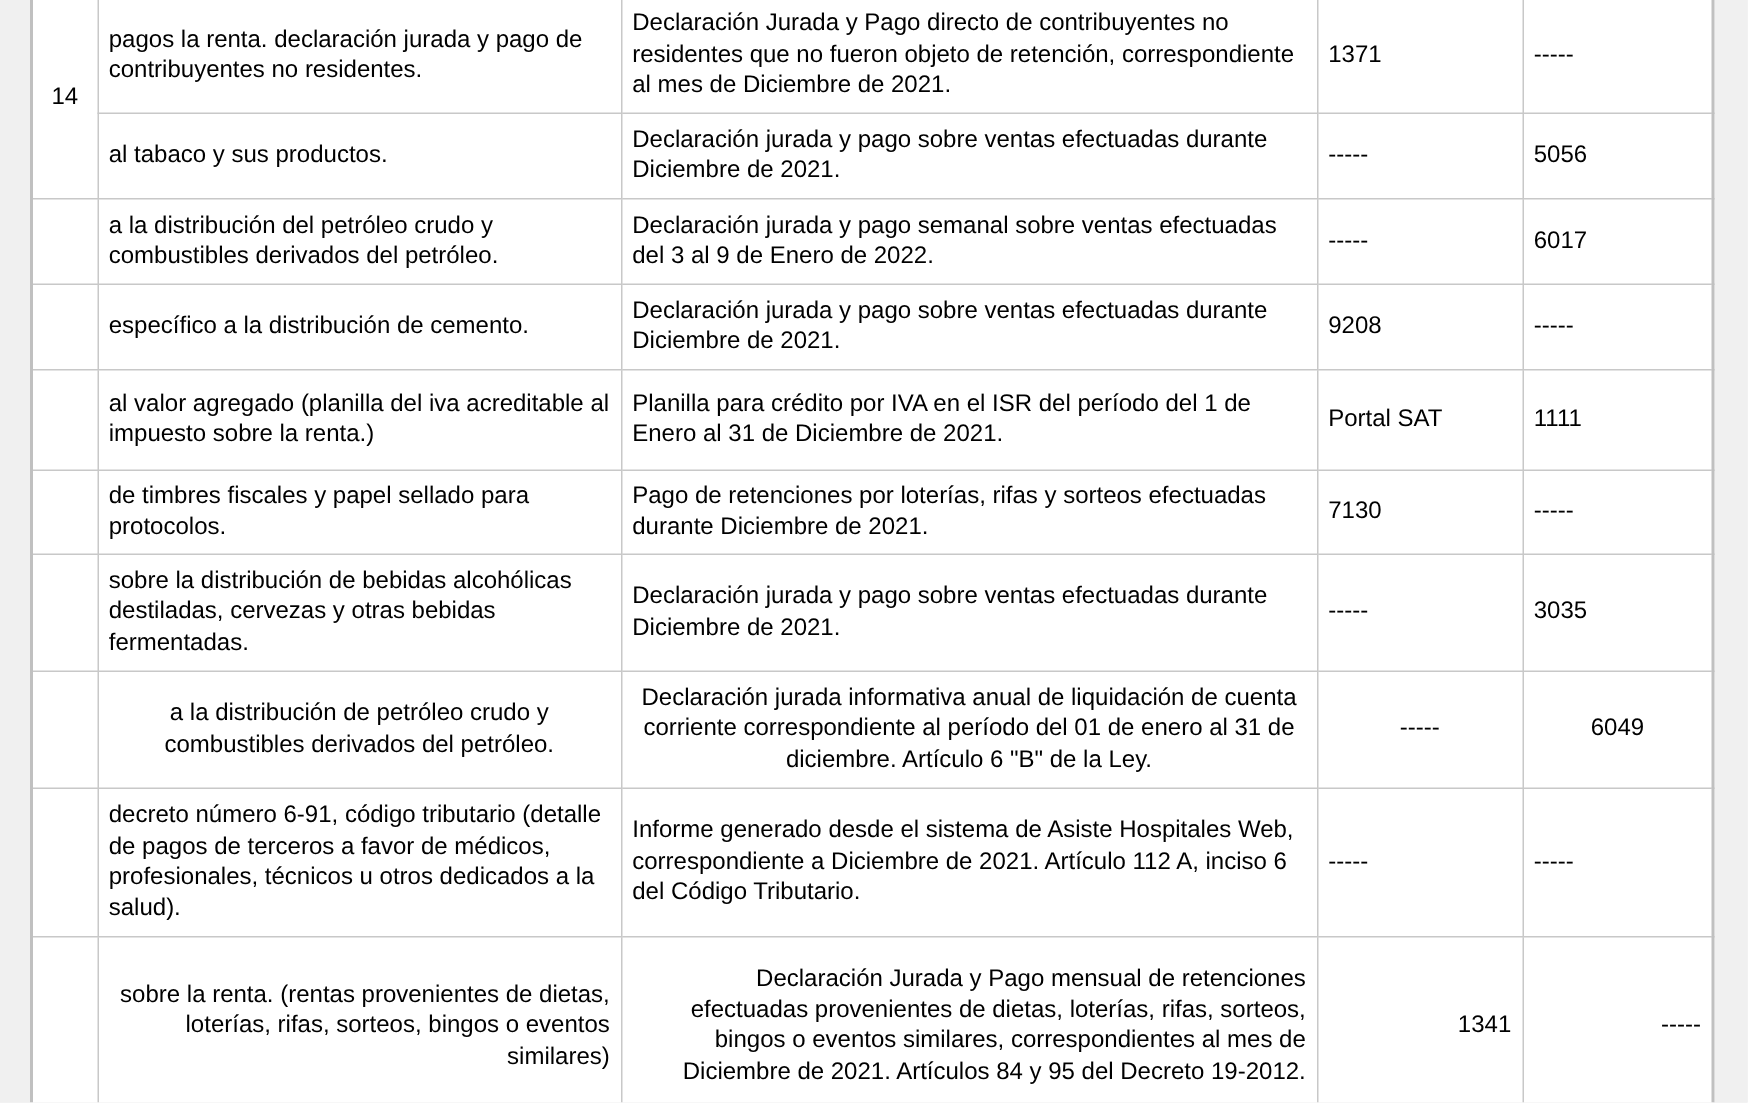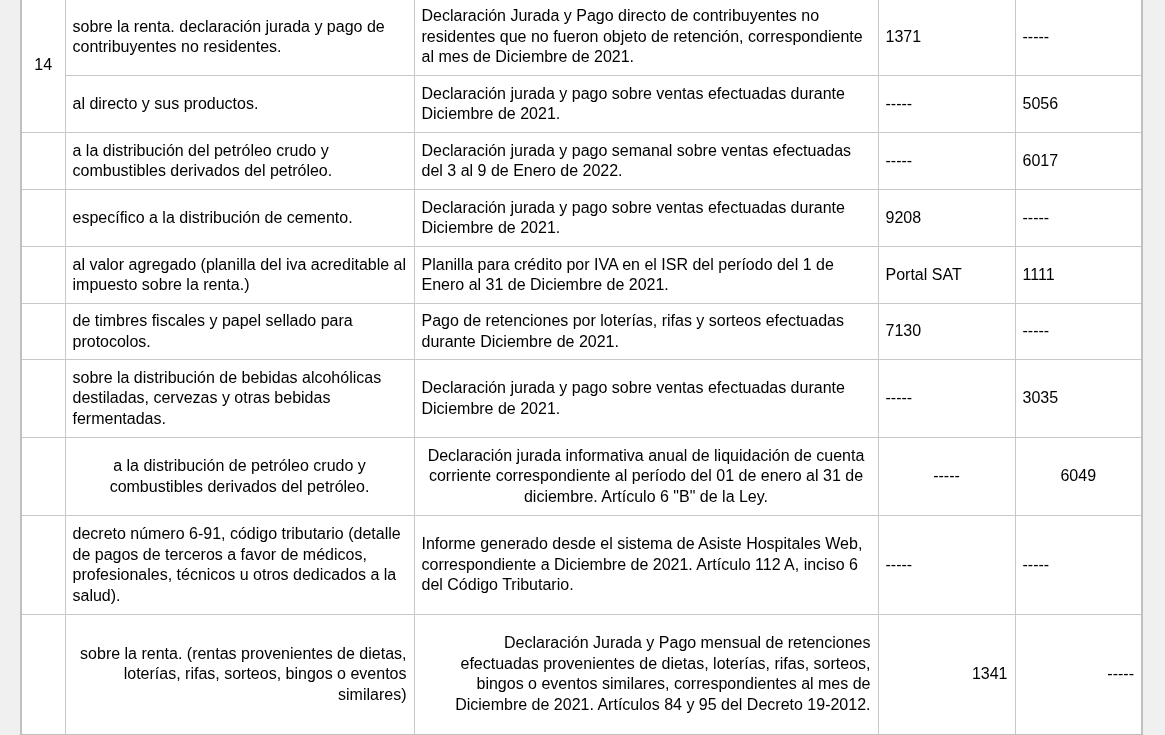--- a/index.html
+++ b/index.html
@@ -63,46 +63,46 @@
       <colgroup>
         <col class="c1">
           <col class="c2">
           <col class="c3">
           <col class="c4">
           <col class="c5">
       </colgroup>
       <tbody id="tbody">
           <tr style="height: 77px;">
             <td class="col-num" rowspan="2">14</td>
-            <td>sobre la renta. declaración jurada y pago de contribuyentes no residentes.</td>
+            <td>pagos la renta. declaración jurada y pago de contribuyentes no residentes.</td>
             <td>Declaración Jurada y Pago directo de contribuyentes no residentes que no fueron objeto de retención, correspondiente al mes de Diciembre de 2021.</td>
             <td>1371</td>
             <td>-----</td>
           </tr>
           <tr style="height: 57px;">
-            <td class="thick-top">al directo y sus productos.</td>
+            <td class="thick-top">al tabaco y sus productos.</td>
             <td class="thick-top">Declaración jurada y pago sobre ventas efectuadas durante Diciembre de 2021.</td>
             <td class="thick-top">-----</td>
             <td class="thick-top">5056</td>
           </tr>
           <tr style="height: 57px;">
             <td class="col-num thick-top"></td>
             <td class="thick-top">a la distribución del petróleo crudo y combustibles derivados del petróleo.</td>
             <td class="thick-top">Declaración jurada y pago semanal sobre ventas efectuadas del 3 al 9 de Enero de 2022.</td>
             <td class="thick-top">-----</td>
             <td class="thick-top">6017</td>
           </tr>
           <tr style="height: 57px;">
             <td class="col-num thick-top"></td>
             <td class="thick-top">específico a la distribución de cemento.</td>
             <td class="thick-top">Declaración jurada y pago sobre ventas efectuadas durante Diciembre de 2021.</td>
             <td class="thick-top">9208</td>
             <td class="thick-top">-----</td>
           </tr>
-          <tr style="height: 57px;">
+          <tr style="height: 67px;">
             <td class="col-num thick-top"></td>
             <td class="thick-top">al valor agregado (planilla del iva acreditable al impuesto sobre la renta.)</td>
             <td class="thick-top">Planilla para crédito por IVA en el ISR del período del 1 de Enero al 31 de Diciembre de 2021.</td>
             <td class="thick-top">Portal SAT</td>
             <td class="thick-top">1111</td>
           </tr>
           <tr style="height: 56px;">
             <td class="col-num thick-top"></td>
             <td class="thick-top">de timbres fiscales y papel sellado para protocolos.</td>
             <td class="thick-top">Pago de retenciones por loterías, rifas y sorteos efectuadas durante Diciembre de 2021.</td>

